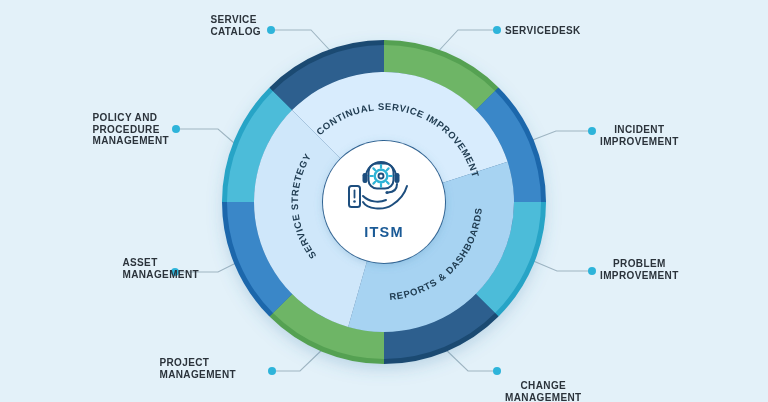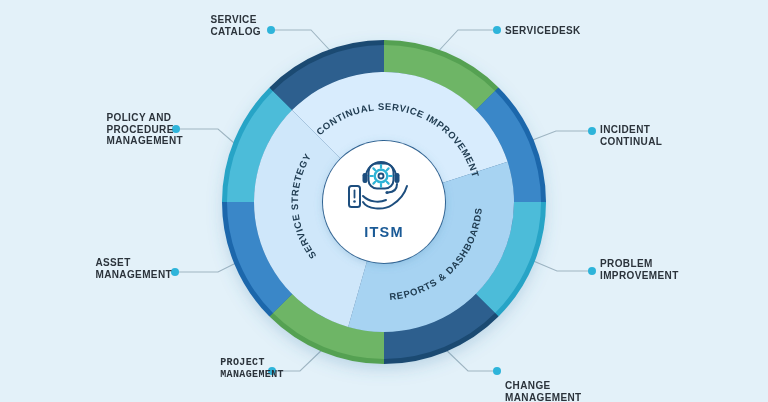--- a/index.html
+++ b/index.html
@@ -8,20 +8,21 @@
   .stage svg{position:absolute;left:0;top:0;}
   .callout{
     position:absolute;
     font-weight:700;
     font-size:10px;
     line-height:11.5px;
     letter-spacing:.38px;
     color:#2b333b;
     white-space:pre-line;
     font-family:"Liberation Sans",sans-serif;
+    text-align:center;
   }
   .align-right{text-align:left;}
   .curved{
     font-family:"Liberation Sans",sans-serif;
     font-weight:700;
     font-size:9.5px;
     fill:#213d52;
   }
   .itsm-title{
     font-family:"Liberation Sans",sans-serif;
@@ -137,26 +138,26 @@
       </g>
 
       <text class="itsm-title" x="384" y="237" text-anchor="middle">ITSM</text>
     </g>
   </svg>
 
   <div class="callout align-right" style="right:507px;top:14px;">SERVICE
 CATALOG</div>
   <div class="callout" style="left:505px;top:25px;">SERVICEDESK</div>
   <div class="callout" style="left:600px;top:124px;">INCIDENT
-CONTINUAL</div>
+IMPROVEMENT</div>
   <div class="callout" style="left:600px;top:258px;">PROBLEM
 IMPROVEMENT</div>
   <div class="callout" style="left:505px;top:380px;">CHANGE
 MANAGEMENT</div>
-  <div class="callout align-right" style="right:484px;top:357px;font-family:Liberation Mono, monospace;">PROJECT
+  <div class="callout align-right" style="right:532px;top:357px;">PROJECT
 MANAGEMENT</div>
-  <div class="callout align-right" style="right:596px;top:257px;">ASSET
+  <div class="callout align-right" style="right:569px;top:257px;">ASSET
 MANAGEMENT</div>
-  <div class="callout align-right" style="right:585px;top:112px;">POLICY AND
+  <div class="callout align-right" style="right:599px;top:112px;">POLICY AND
 PROCEDURE
 MANAGEMENT</div>
 
 </div>
 
 </body></html>

